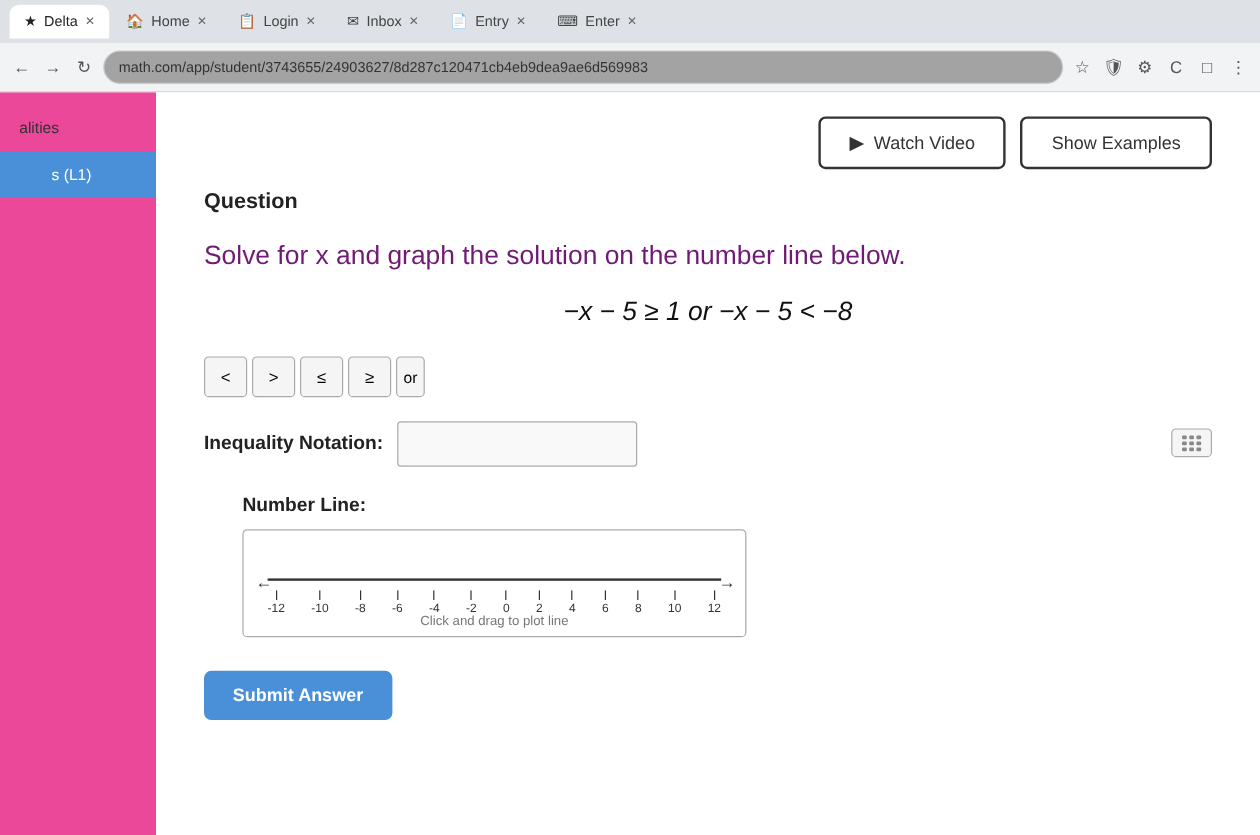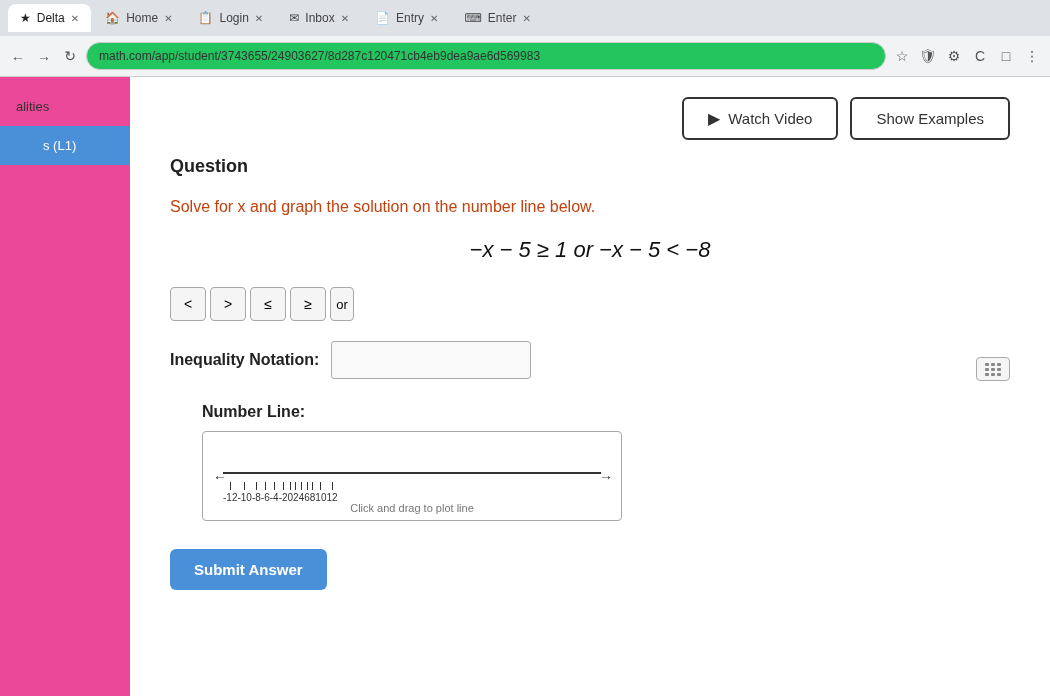--- a/index.html
+++ b/index.html
@@ -55,21 +55,21 @@
       display: flex;
       align-items: center;
       background: #f1f3f4;
       height: 40px;
       padding: 0 8px;
       gap: 6px;
     }
 
     .address-bar {
       flex: 1;
-      background: #22c55e;
+      background: #a3a3a3;
       border: 1px solid #ccc;
       border-radius: 20px;
       height: 28px;
       display: flex;
       align-items: center;
       padding: 0 12px;
       font-size: 12px;
       color: #333;
     }
 
@@ -161,22 +161,22 @@
     }
 
     .question-label {
       font-size: 18px;
       font-weight: bold;
       color: #222;
       margin-bottom: 18px;
     }
 
     .question-text {
-      font-size: 16px;
-      color: #c2410c;
+      font-size: 22px;
+      color: #701a75;
       margin-bottom: 18px;
       line-height: 1.5;
     }
 
     .equation {
       font-size: 22px;
       font-style: italic;
       text-align: center;
       margin: 16px 0 24px 0;
       color: #111;
@@ -293,21 +293,21 @@
     .nl-arrow-right {
       position: absolute;
       right: -12px;
       top: -5px;
       font-size: 14px;
       color: #333;
     }
 
     .nl-ticks {
       display: flex;
-      justify-content: flex-start;
+      justify-content: space-between;
       position: relative;
       margin-top: -2px;
     }
 
     .nl-tick-group {
       display: flex;
       flex-direction: column;
       align-items: center;
     }
 

